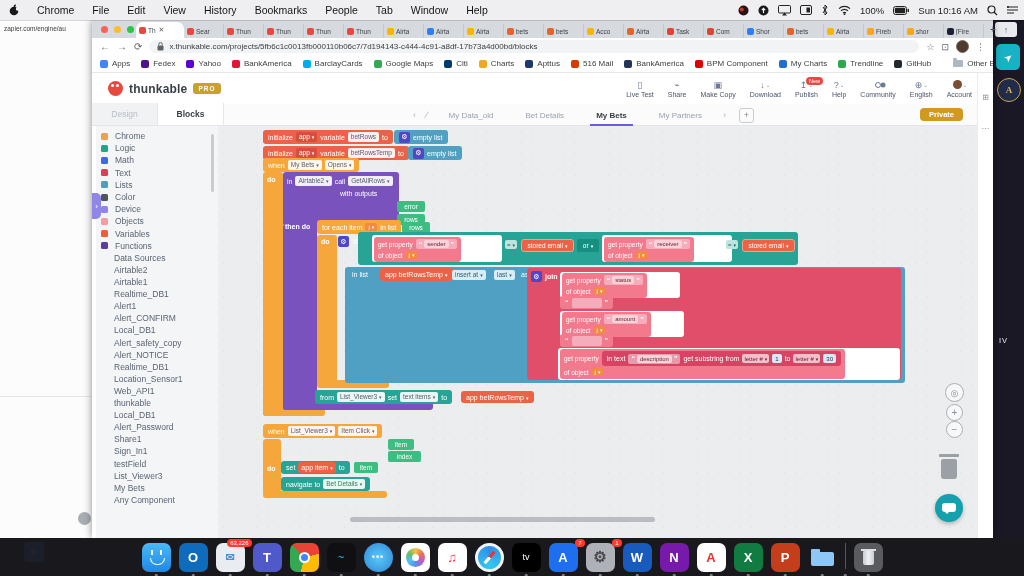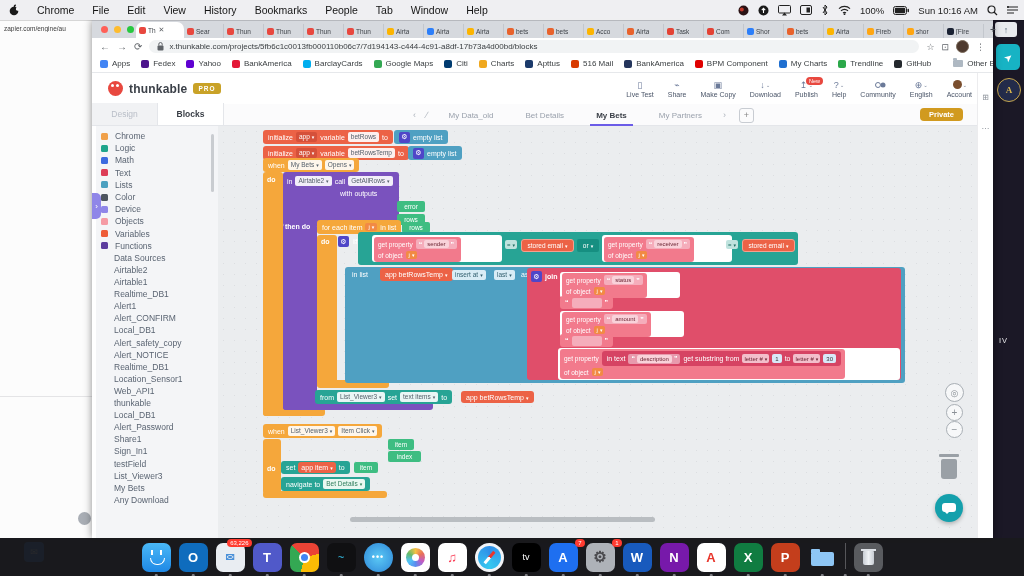--- a/index.html
+++ b/index.html
@@ -588,21 +588,21 @@
           <div class="comp">
             <span>testField</span>
           </div>
           <div class="comp">
             <span>List_Viewer3</span>
           </div>
           <div class="comp">
             <span>My Bets</span>
           </div>
           <div class="comp">
-            <span>Any Download</span>
+            <span>Any Component</span>
           </div>
         </div>
       <div class="sbscroll"></div>
     </div>
     <div class="sbtoggle">›</div>
 
     <div class="cv">
 
       <div class="blk coral" style="left:45px;top:4px">
         <span>initialize</span>

